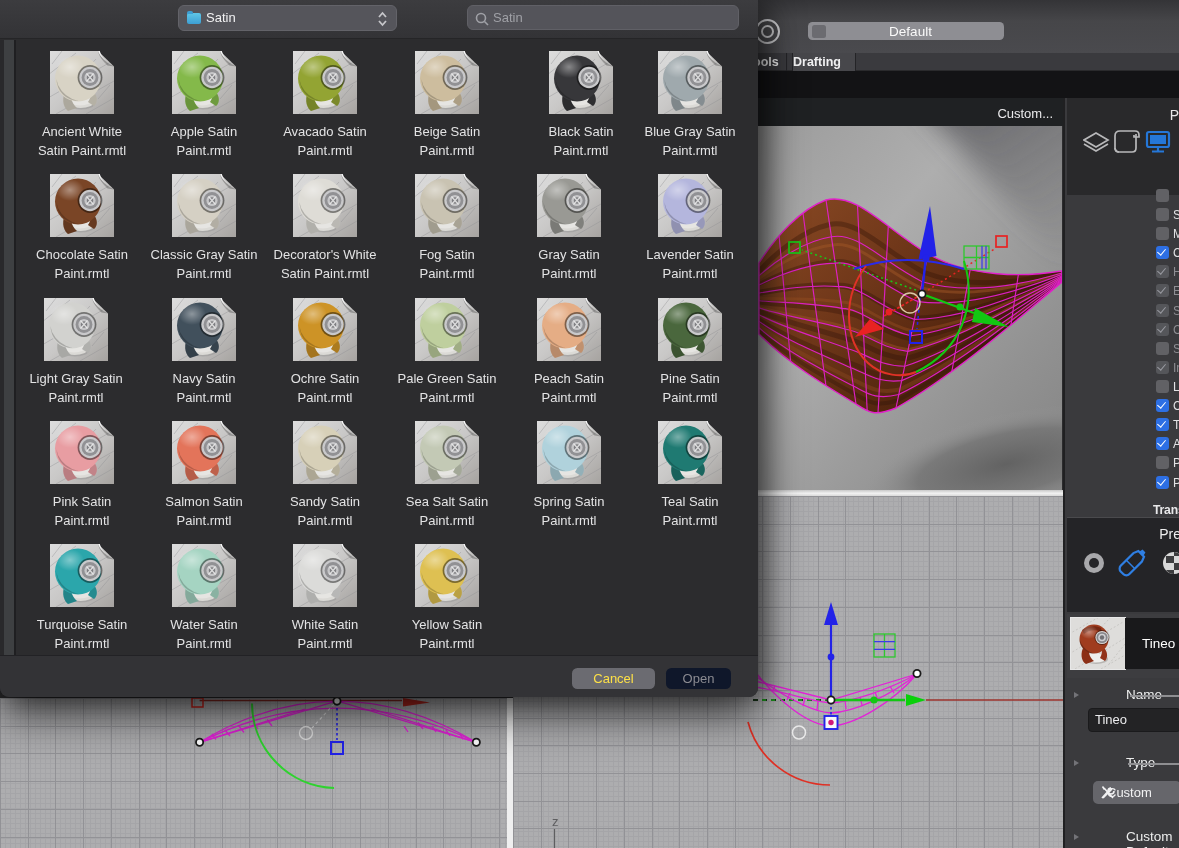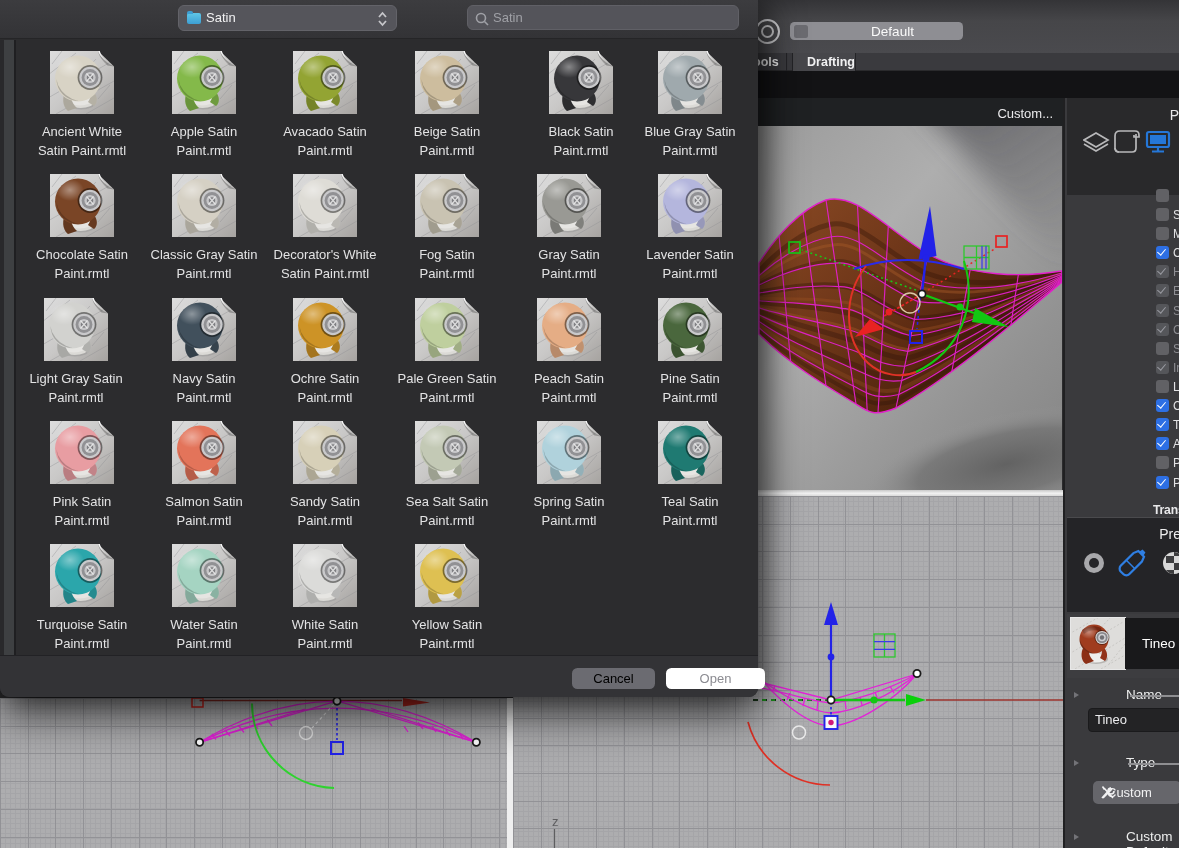--- a/index.html
+++ b/index.html
@@ -3,21 +3,21 @@
 <style>
 *{margin:0;padding:0;box-sizing:border-box;font-family:"Liberation Sans",sans-serif;}
 html,body{width:1179px;height:848px;overflow:hidden;background:#2c2c2e;}
 .abs{position:absolute;}
 #stage{position:relative;width:1179px;height:848px;}
 
 
 #topbar{left:0;top:0;width:1179px;height:53px;background:linear-gradient(#343437,#464649 40%,#4a4a4e);}
 #tabbar{left:0;top:53px;width:1179px;height:18px;background:#3a3a3e;border-bottom:1px solid #2a2a2c;}
 .tab{position:absolute;top:0;height:18px;font-size:12.5px;font-weight:bold;color:#f0f0f1;line-height:18px;}
-#tab-draft{left:792px;width:64px;background:#47474b;border-left:1px solid #242427;border-right:1px solid #242427;text-align:right;}
+#tab-draft{left:792px;width:64px;background:#47474b;border-left:1px solid #242427;border-right:1px solid #242427;text-align:left;}
 #darkstrip{left:0;top:71px;width:1179px;height:27px;background:#131315;}
 #vp-header{left:756px;top:98px;width:307px;height:28px;background:#1f2123;}
 #vp-header span{position:absolute;right:10px;top:8px;font-size:13px;color:#eaeaec;}
 
 
 .gridbg{background:
  repeating-linear-gradient(to right,#929296 0,#929296 1px,transparent 1px,transparent 27.7px),
  repeating-linear-gradient(to bottom,#929296 0,#929296 1px,transparent 1px,transparent 27.7px),
  repeating-linear-gradient(to right,#a5a5a8 0,#a5a5a8 1px,transparent 1px,transparent 5px),
  repeating-linear-gradient(to bottom,#a5a5a8 0,#a5a5a8 1px,transparent 1px,transparent 5px),
@@ -62,22 +62,22 @@
 #dd svg{position:absolute;right:7px;top:5px;}
 #search{position:absolute;left:467px;top:5px;width:272px;height:25px;background:#54545a;border:1px solid #606066;border-radius:6px;}
 #search .t{position:absolute;left:25px;top:4px;font-size:13px;color:#9fa0a6;}
 #search svg{position:absolute;left:6px;top:5px;}
 #dlg-body{position:absolute;left:0;top:40px;width:758px;height:615px;background:#2c2c2e;overflow:hidden;}
 #sidebar{position:absolute;left:0;top:0;width:16px;height:615px;background:#3e4042;border-left:4px solid #29292b;border-right:2px solid #1f1f21;}
 .cell{position:absolute;width:64px;}
 .cell .lbl{position:absolute;left:-33px;top:72px;width:130px;text-align:center;font-size:13px;line-height:18.5px;color:#e3e3e4;}
 #dlg-foot{position:absolute;left:0;top:655px;width:758px;height:42px;background:#333336;border-top:1px solid #222225;border-radius:0 0 9px 9px;}
 .btn{position:absolute;top:12px;height:21px;border-radius:5.5px;font-size:13px;text-align:center;line-height:21px;}
-#btn-cancel{left:572px;width:83px;background:#6b6b71;color:#000000;}
-#btn-open{left:666px;width:99px;background:#ffffff;color:#8b8b91;}
+#btn-cancel{left:572px;width:83px;background:#6b6b71;color:#fde047;}
+#btn-open{left:666px;width:65px;background:#0f172a;color:#8b8b91;}
 </style></head>
 <body>
 <svg width="0" height="0" style="position:absolute">
 <defs>
 <linearGradient id="tbg" x1="0" y1="0" x2="1" y2="1">
 <stop offset="0" stop-color="#dddddd"></stop>
         <stop offset="0.5" stop-color="#c9c8c7"></stop>
         <stop offset="1" stop-color="#a6a3a0"></stop>
 </linearGradient>
 <radialGradient id="hl">
@@ -89,21 +89,21 @@
         <stop offset="1" stop-color="#b5b5b5"></stop>
 </linearGradient>
 </defs>
 </svg>
 <div id="stage">
   <div class="abs" id="topbar">
     <svg class="abs" style="left:754px;top:18px" width="27" height="27" viewBox="0 0 27 27">
       <circle cx="13.5" cy="13.5" r="11.5" fill="none" stroke="#cfcfd2" stroke-width="2"></circle>
       <circle cx="13.5" cy="13.5" r="5.5" fill="none" stroke="#cfcfd2" stroke-width="2"></circle>
     </svg>
-    <div class="abs" style="left:790px;top:22px;width:173px;height:18px;background:#8e8e93;border-radius:4.5px">
+    <div class="abs" style="left:808px;top:22px;width:196px;height:18px;background:#8e8e93;border-radius:4.5px">
       <div class="abs" style="left:4px;top:2.5px;width:14px;height:13px;background:#6b6b70;border-radius:2.5px"></div>
       <div class="abs" style="left:0;top:1.5px;width:205px;text-align:center;font-size:13.5px;color:#fafafa">Default</div>
     </div>
   </div>
   <div class="abs" id="tabbar">
     <div class="tab" style="left:753px">ools</div>
     <div class="abs" style="left:786px;top:0;width:1px;height:18px;background:#242427"></div>
     <div class="tab" id="tab-draft">Drafting</div>
   </div>
   <div class="abs" id="darkstrip"></div>

